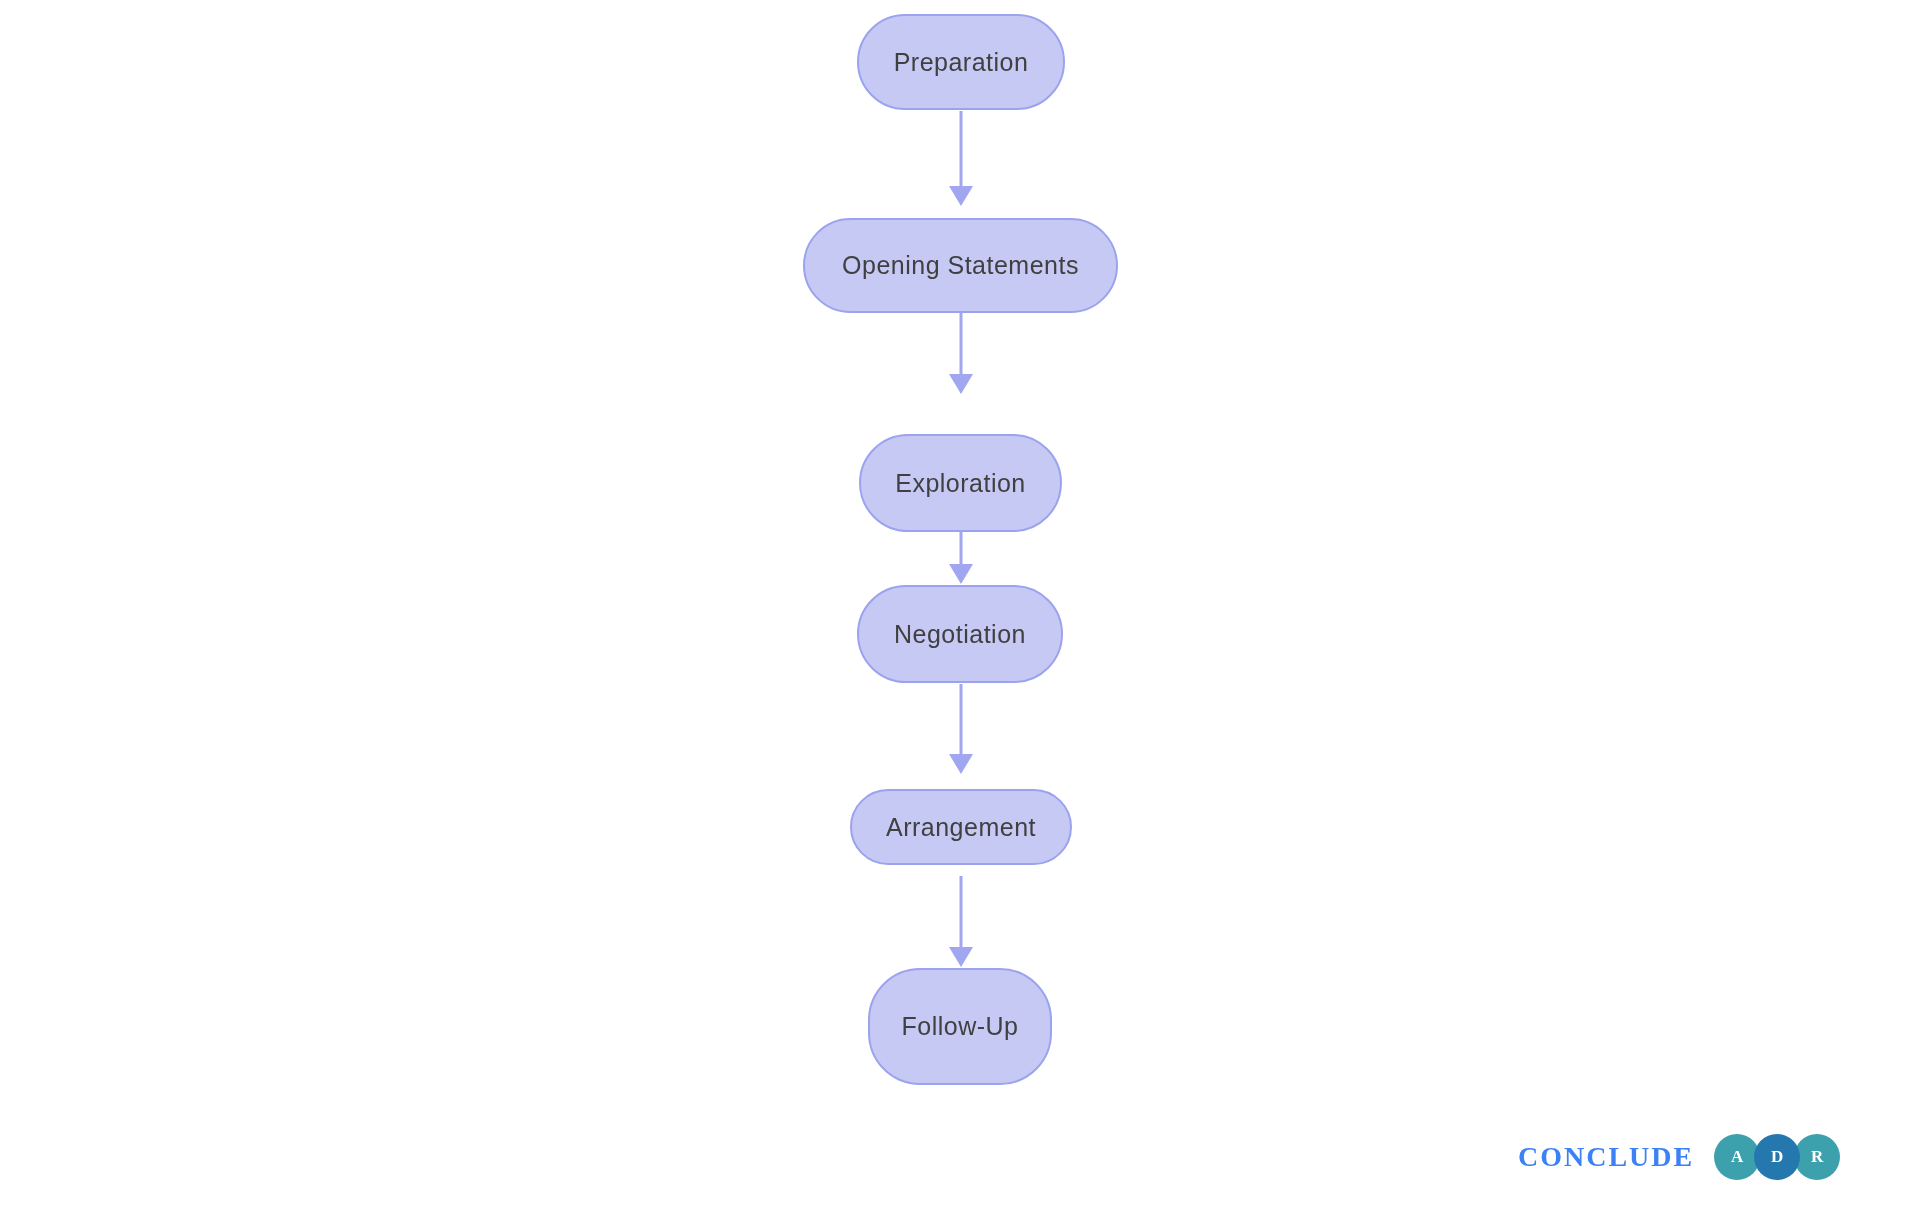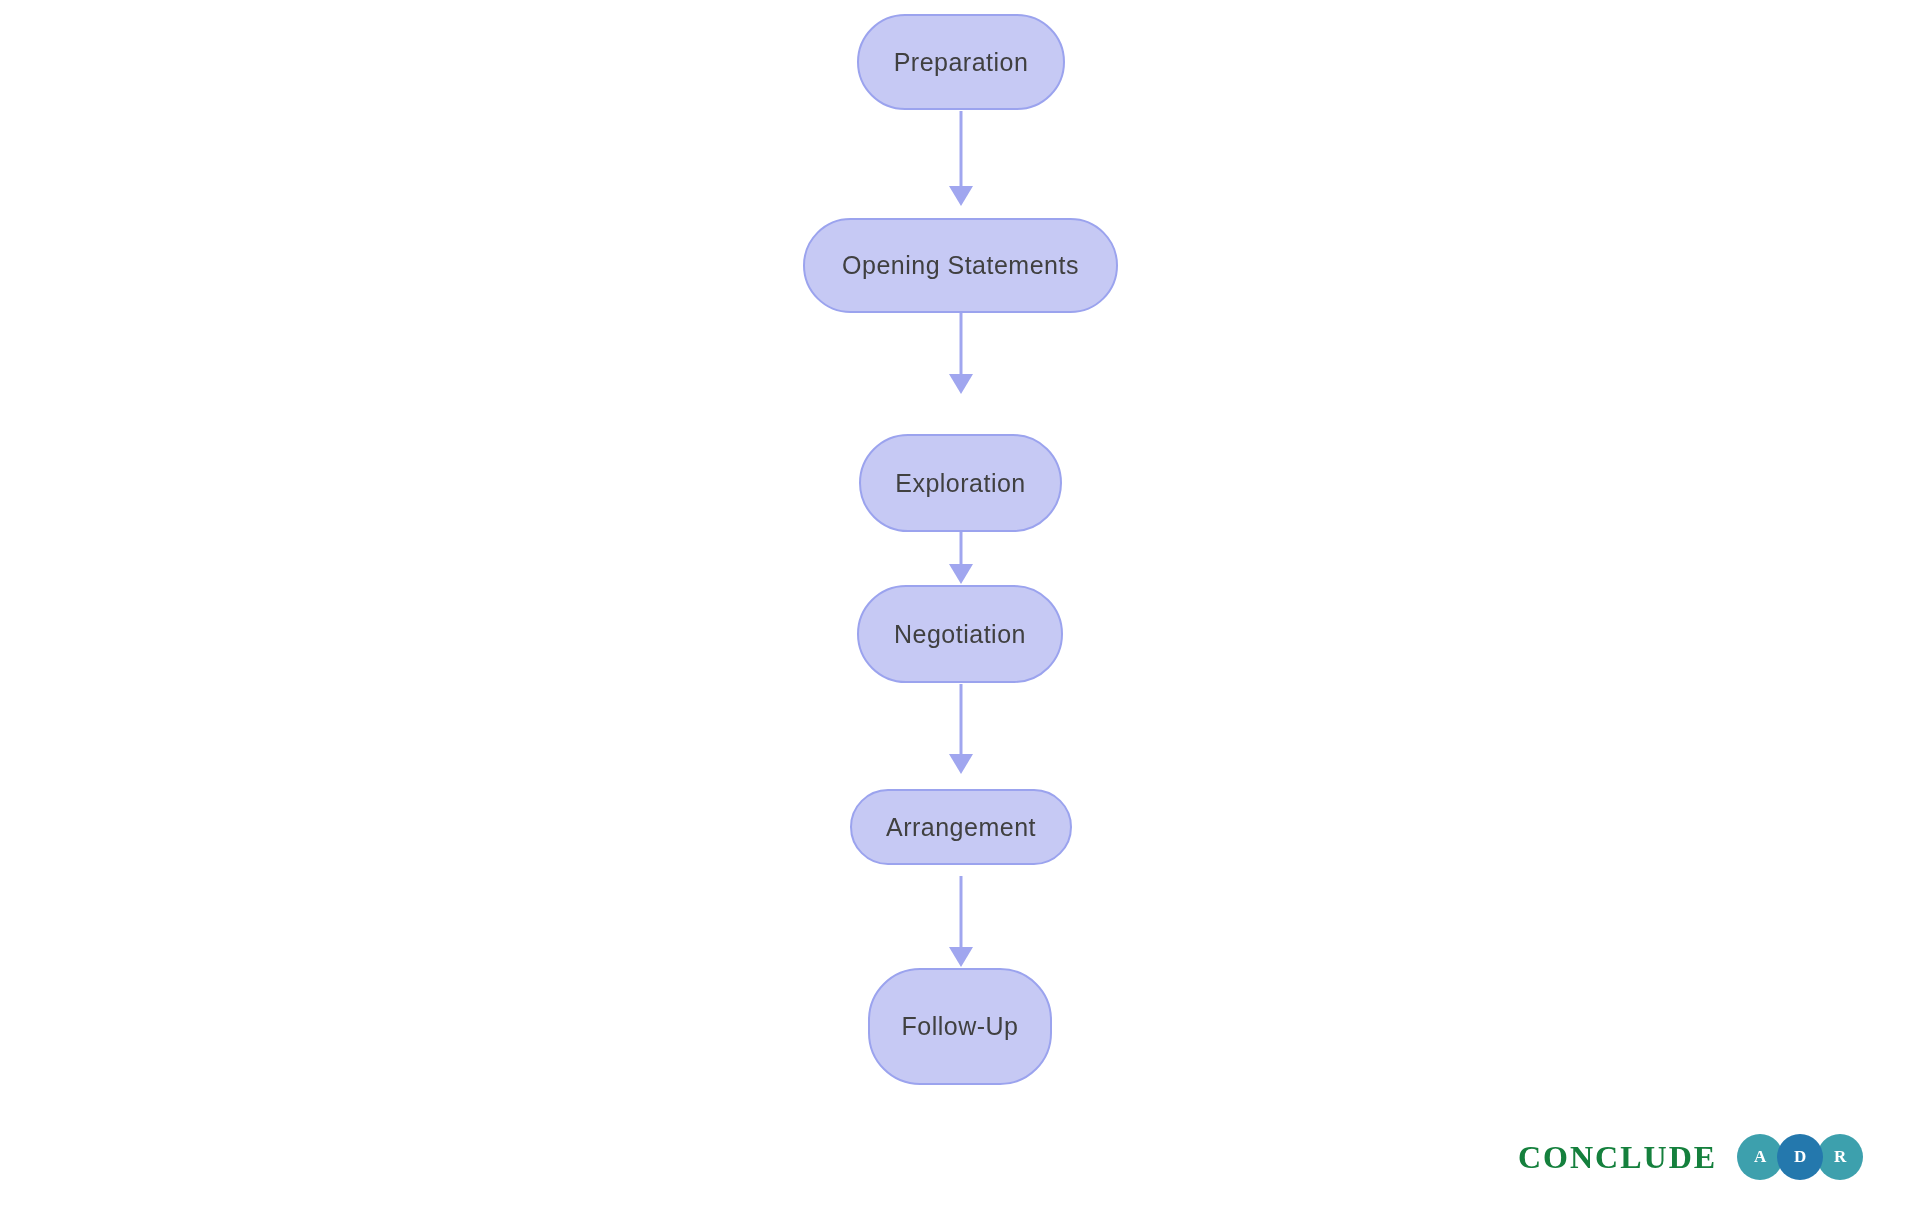--- a/index.html
+++ b/index.html
@@ -61,23 +61,23 @@
     left: 1518px;
     top: 1131px;
     height: 52px;
     display: flex;
     align-items: center;
     gap: 20px;
   }
   .logo-word {
     font-family: "Liberation Serif", serif;
     font-weight: bold;
-    font-size: 32px;
+    font-size: 28px;
     letter-spacing: 2px;
-    color: #15803d;
+    color: #3b82f6;
     line-height: 1;
   }
   .logo-circles {
     display: flex;
     align-items: center;
   }
   .logo-circle {
     width: 46px;
     height: 46px;
     border-radius: 50%;

